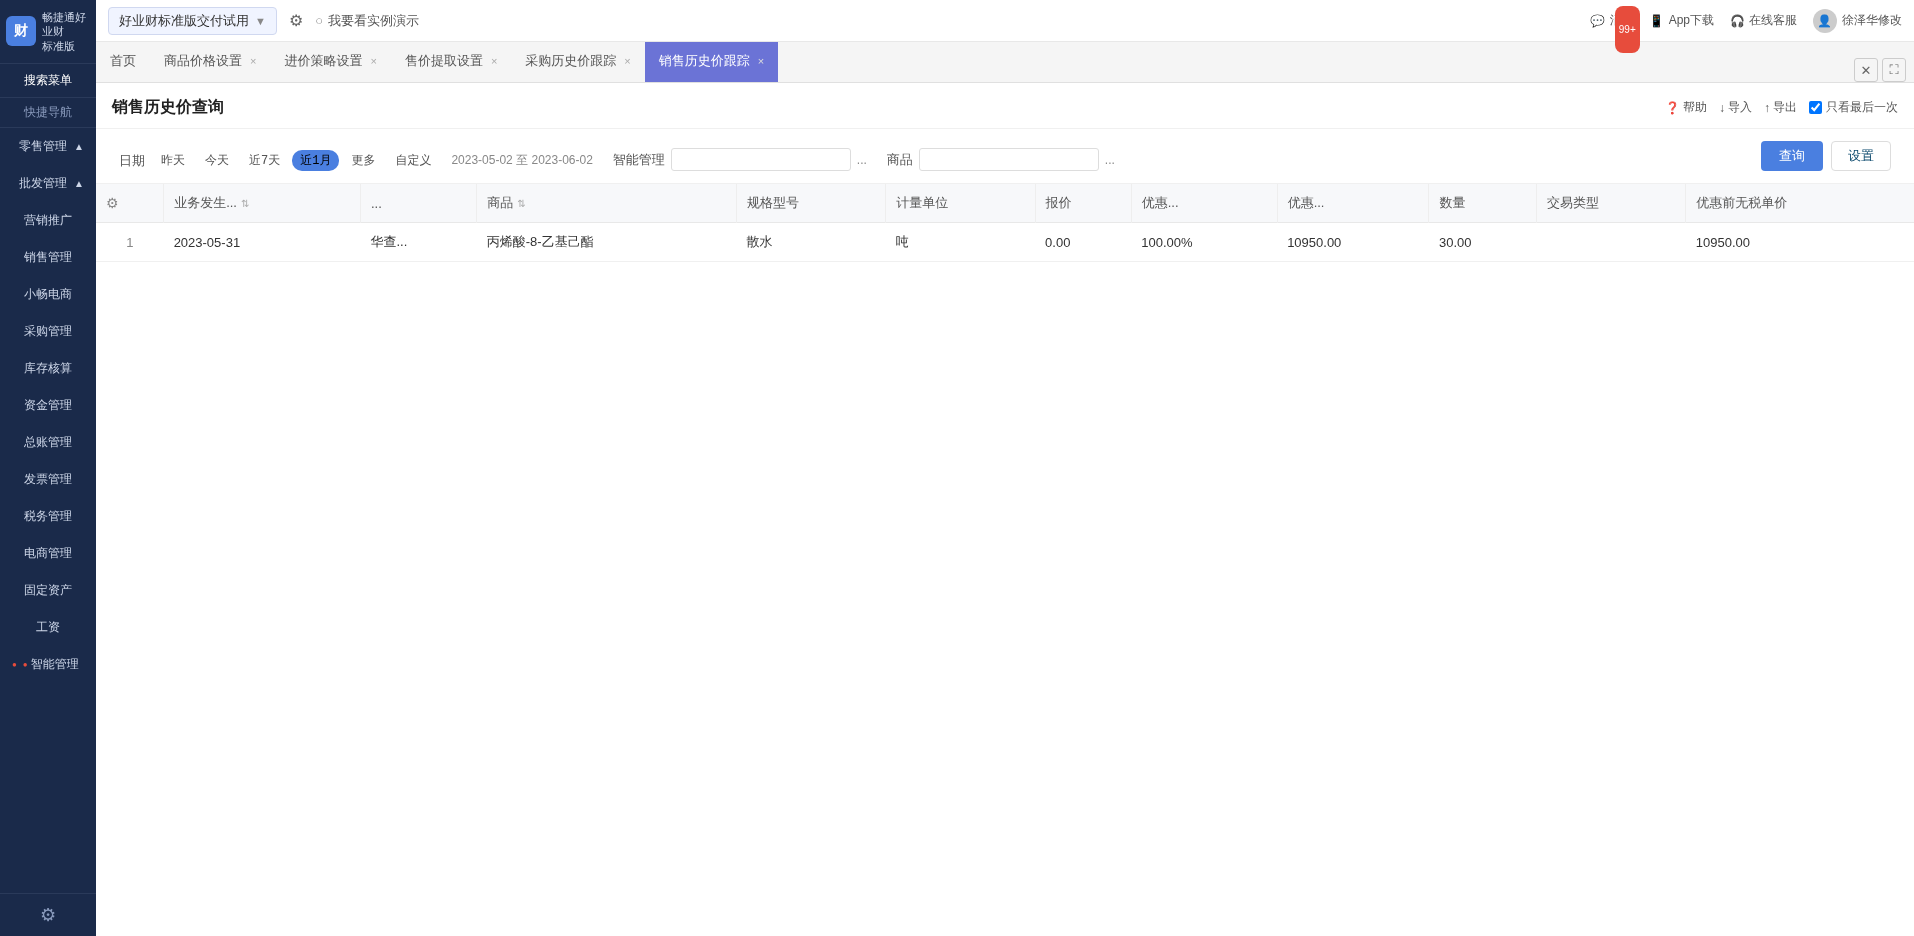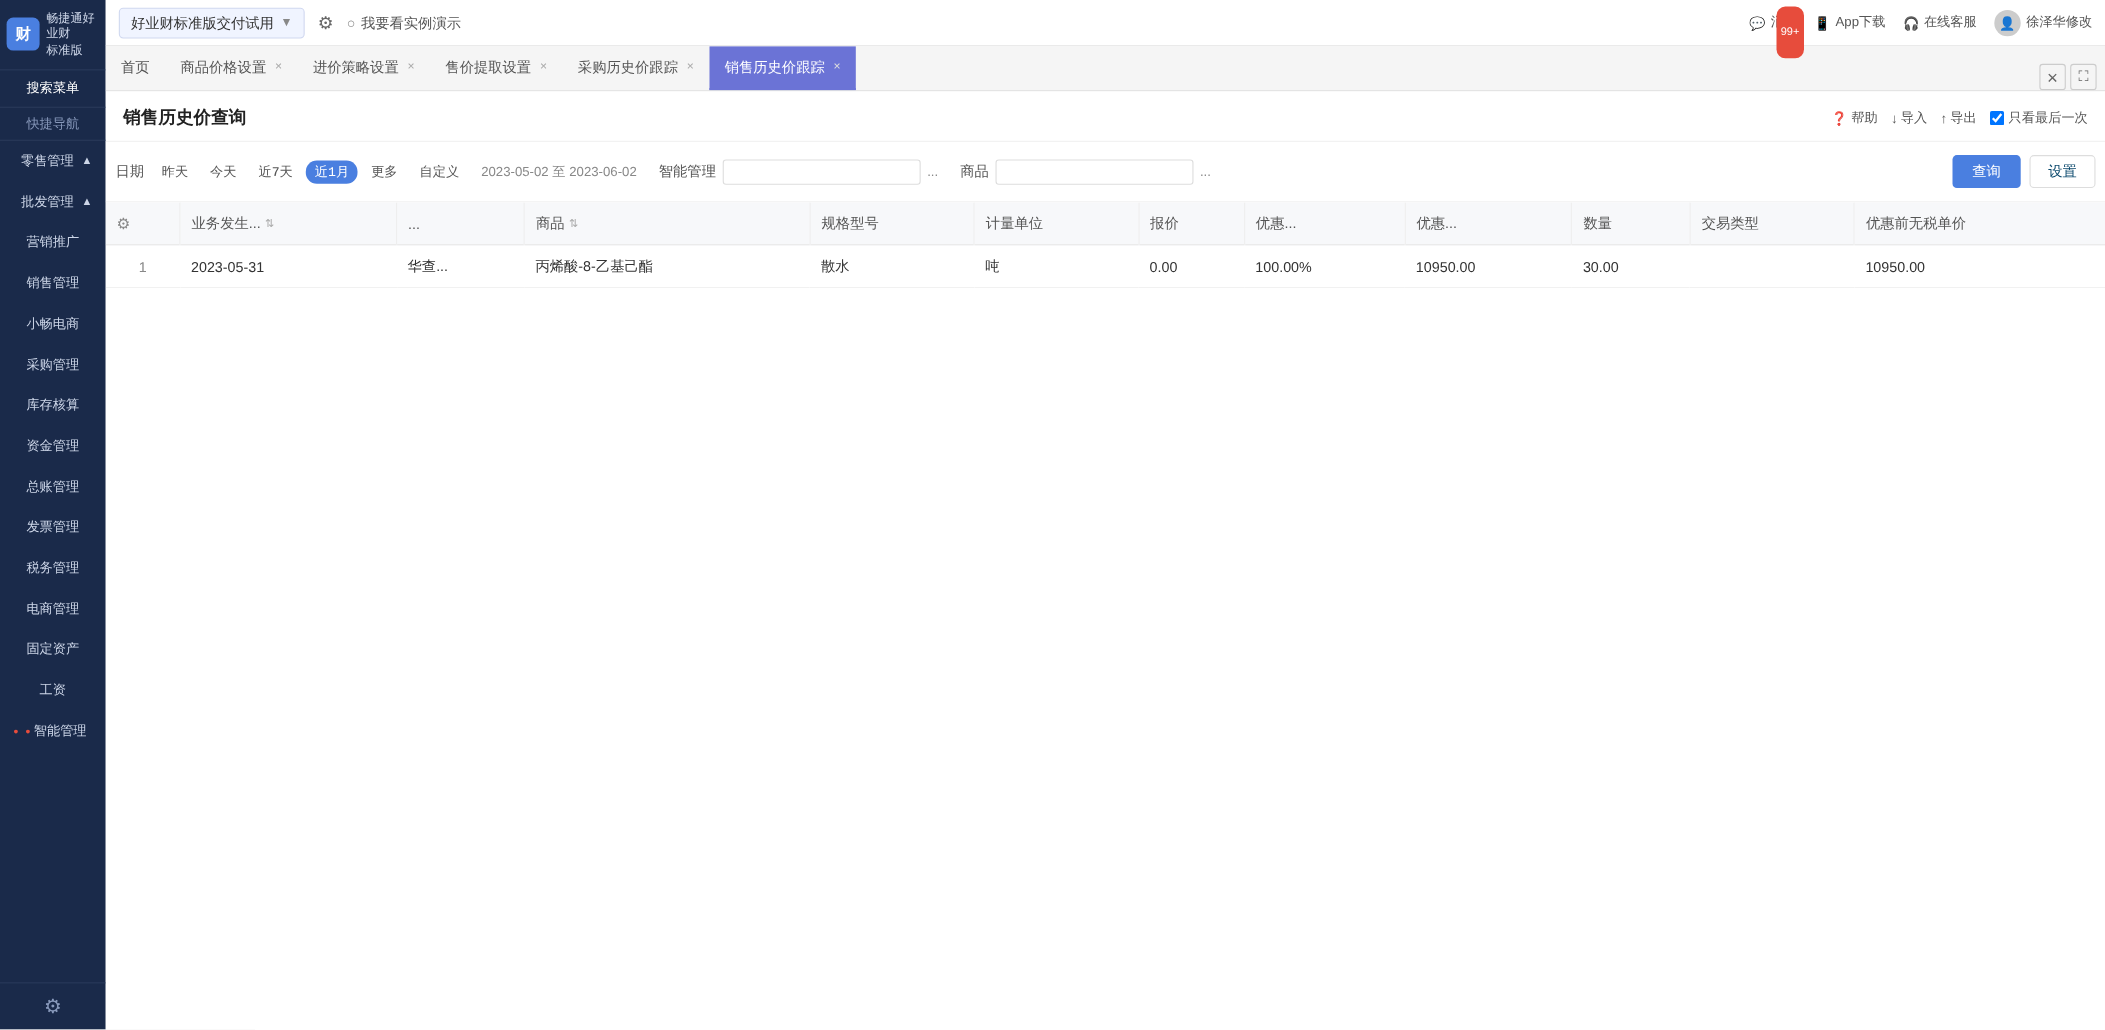--- a/index.html
+++ b/index.html
@@ -248,23 +248,23 @@
       align-items: center;
       gap: 4px;
       font-size: 12px;
       color: #555;
       cursor: pointer;
     }
     .checkbox-label input { cursor: pointer; }
 
     
     .filter-bar {
-      padding: 12px 9px;
-      display: flex;
-      align-items: center;
+      padding: 12px 23px;
+      display: flex;
+      align-items: flex-end;
       gap: 20px;
       background: #fff;
       border-bottom: 1px solid #f0f0f0;
       flex-wrap: wrap;
     }
     .filter-group {
       display: flex;
       align-items: center;
       gap: 8px;
     }
@@ -283,21 +283,21 @@
       border-radius: 3px;
       font-size: 12px;
       cursor: pointer;
       color: #555;
       background: none;
       border: none;
       font-family: Liberation Mono, monospace;
     }
     .date-btn.active {
       background: #4a7fe0;
-      color: #ffffff;
+      color: #000000;
       border-radius: 10px;
     }
     .date-range {
       font-size: 12px;
       color: #888;
       margin-left: 4px;
     }
     .filter-input-group {
       display: flex;
       align-items: center;

